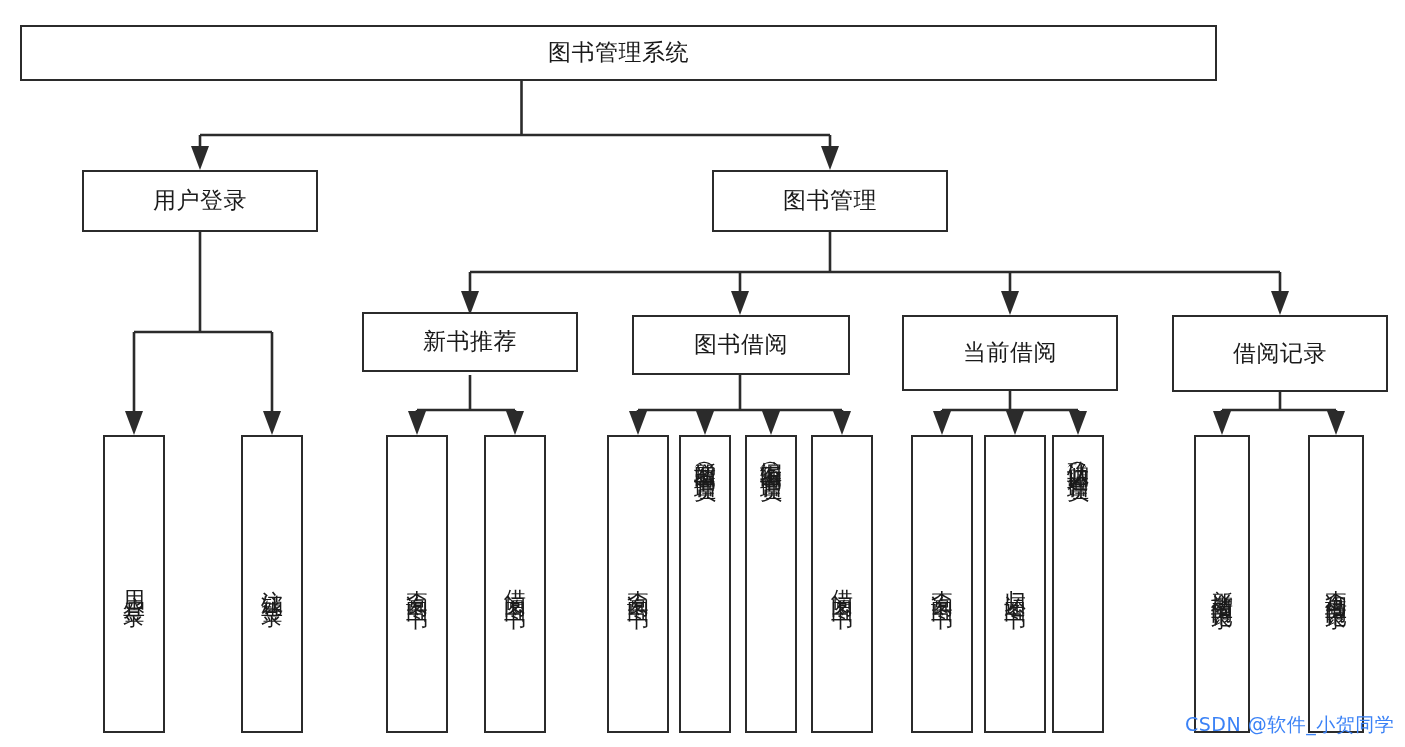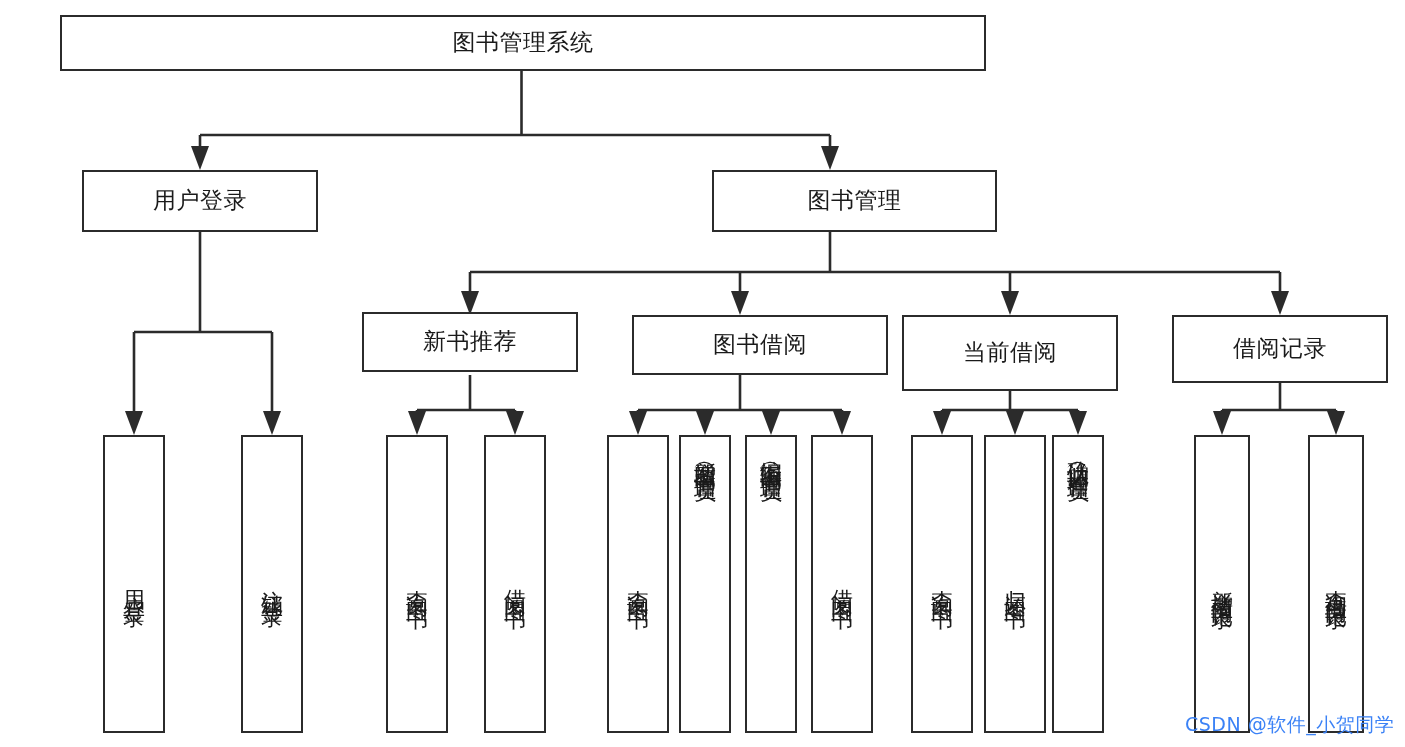--- a/index.html
+++ b/index.html
@@ -140,41 +140,41 @@
     <g>
       <path class="conn" d="M 1280 375 L 1280 410"></path>
       <path class="conn" d="M 1222 410 L 1336 410"></path>
       <path class="conn" d="M 1222 410 L 1222 417"></path>
       <path class="conn" d="M 1336 410 L 1336 417"></path>
       <polygon class="arrowhead" points="1222,435 1213,411 1231,411"></polygon>
       <polygon class="arrowhead" points="1336,435 1327,411 1345,411"></polygon>
     </g>
   </svg>
 
-  <div class="node-box" style="left:20px;top:15px;width:926px;height:56px;margin-left:40px;">
+  <div class="node-box" style="left:20px;top:25px;width:1197px;height:56px;">
     <span class="node-label-h">图书管理系统</span>
   </div>
 
   <div class="node-box" style="left:82px;top:170px;width:236px;height:62px;">
     <span class="node-label-h">用户登录</span>
   </div>
-  <div class="node-box" style="left:712px;top:170px;width:285px;height:62px;">
+  <div class="node-box" style="left:712px;top:170px;width:236px;height:62px;">
     <span class="node-label-h">图书管理</span>
   </div>
 
   <div class="node-box" style="left:362px;top:312px;width:216px;height:60px;">
     <span class="node-label-h">新书推荐</span>
   </div>
-  <div class="node-box" style="left:632px;top:315px;width:256px;height:60px;">
+  <div class="node-box" style="left:632px;top:315px;width:218px;height:60px;">
     <span class="node-label-h">图书借阅</span>
   </div>
   <div class="node-box" style="left:902px;top:315px;width:216px;height:76px;">
     <span class="node-label-h">当前借阅</span>
   </div>
-  <div class="node-box" style="left:1172px;top:315px;width:216px;height:68px;">
+  <div class="node-box" style="left:1172px;top:315px;width:216px;height:77px;">
     <span class="node-label-h">借阅记录</span>
   </div>
 
   <div class="node-box" style="left:103px;top:435px;width:62px;height:298px;">
     <span class="node-label-v">用户登录</span>
   </div>
   <div class="node-box" style="left:241px;top:435px;width:62px;height:298px;">
     <span class="node-label-v">注销登录</span>
   </div>
 

